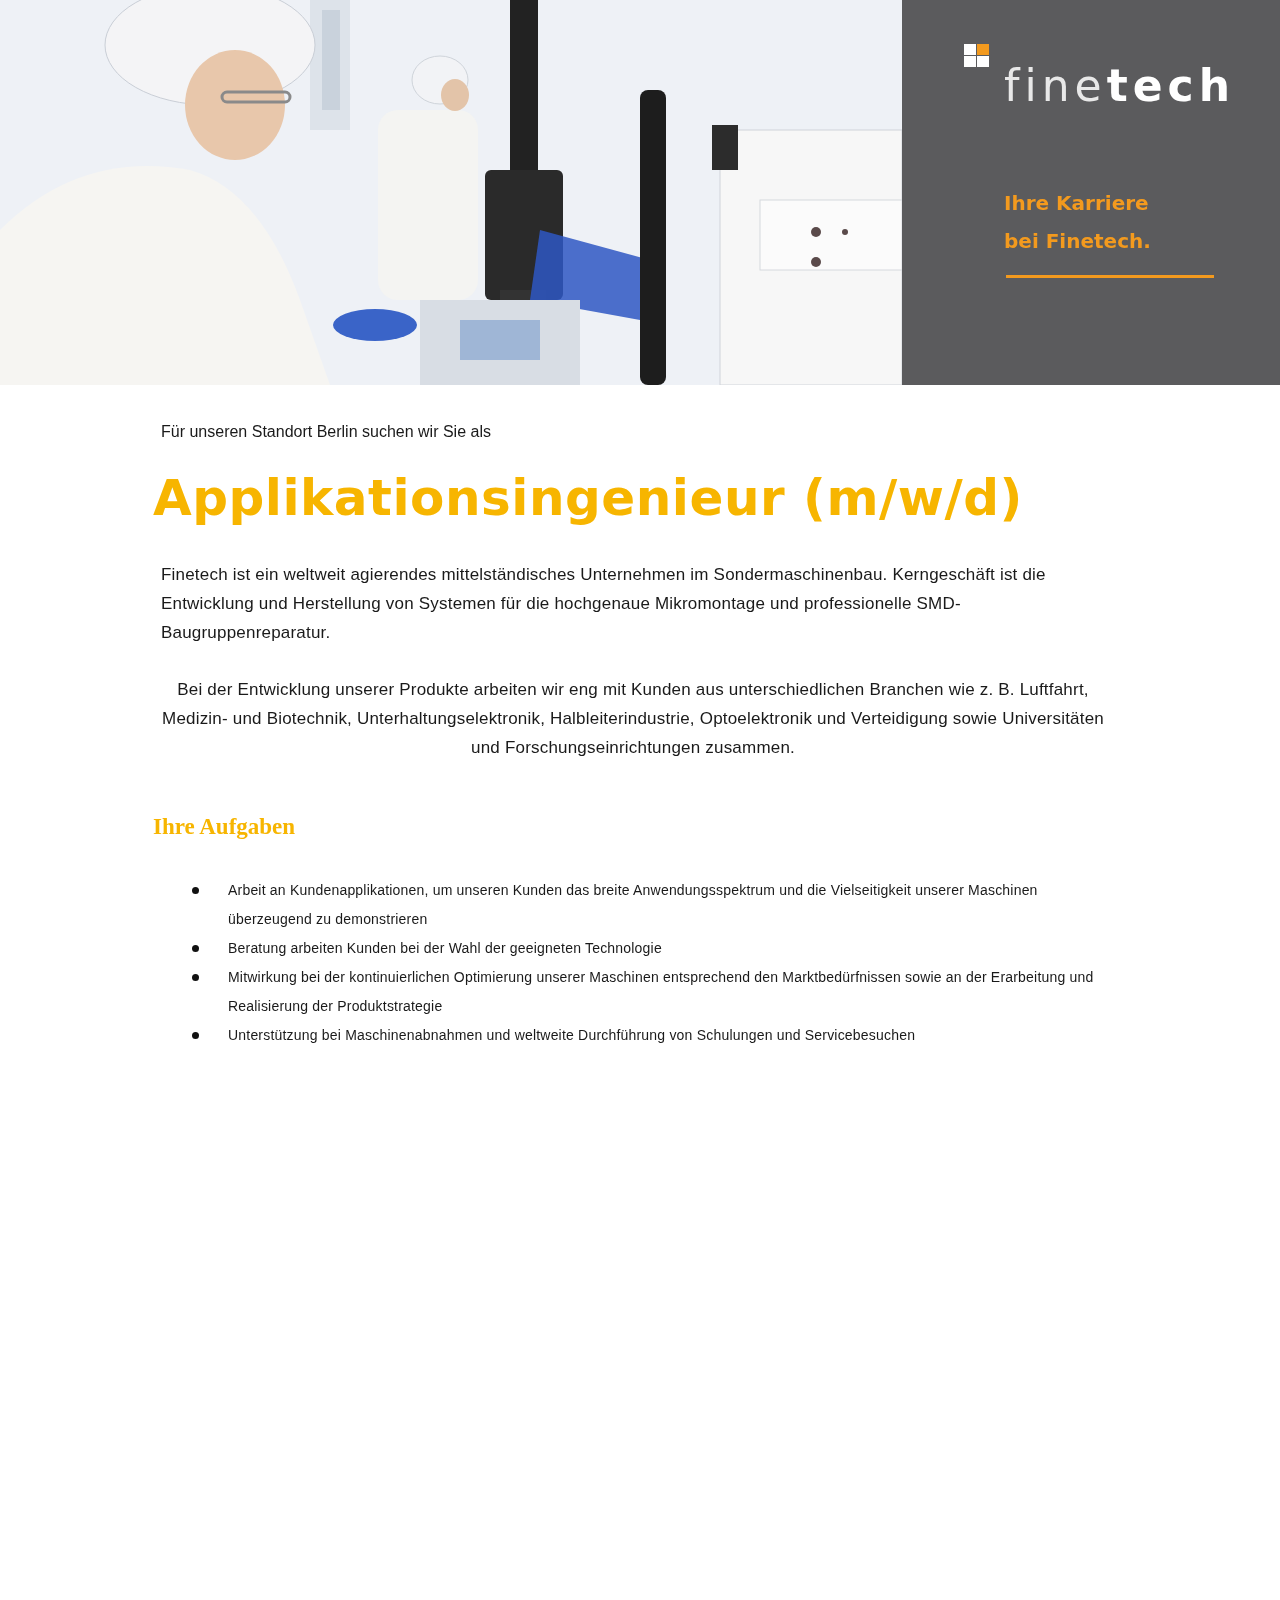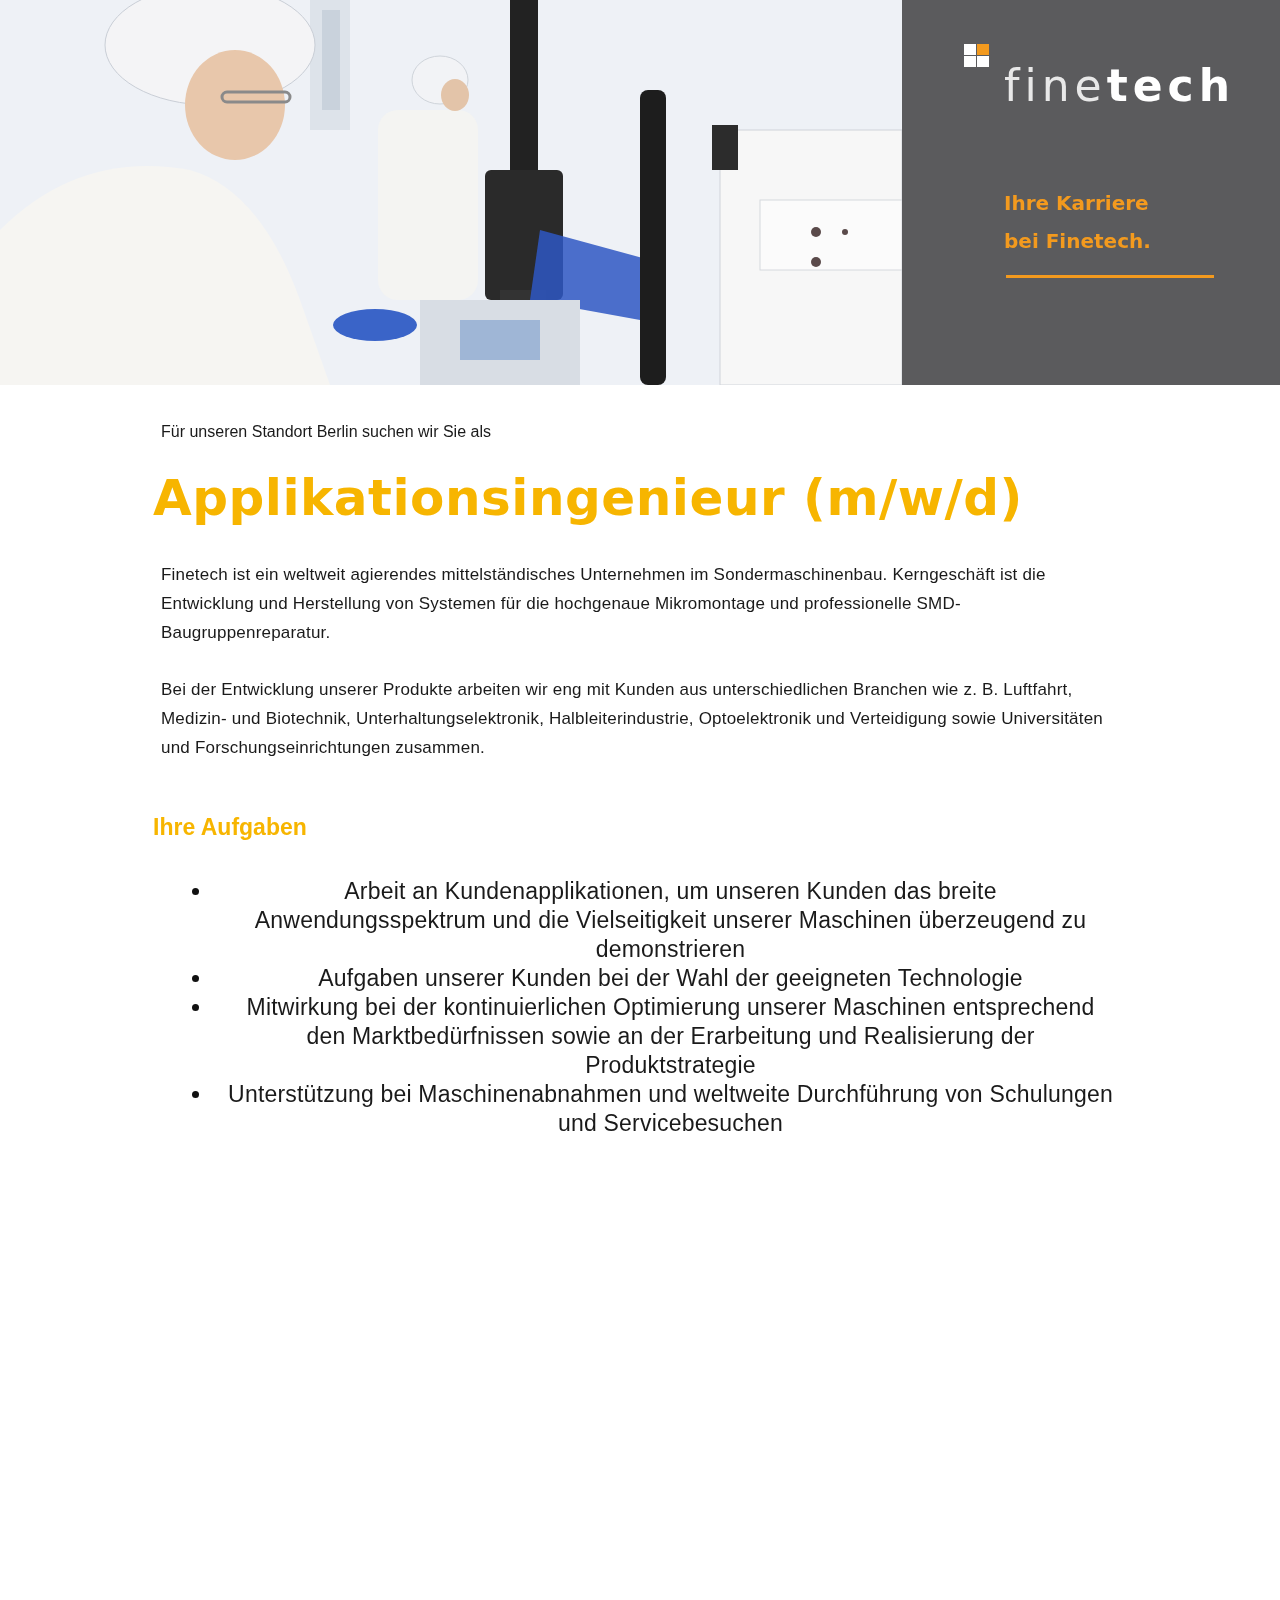--- a/index.html
+++ b/index.html
@@ -35,27 +35,27 @@
 
   
   .content { position: absolute; left: 153px; top: 415px; width: 960px; }
   .intro { font-size: 16px; margin: 8px; font-family: "Liberation Sans", sans-serif; }
   .job-title {
     margin: 30px 0 0 0; font-size: 50px; font-weight: bold; color: #f7b500;
     font-family: "DejaVu Sans", sans-serif; letter-spacing: 0.5px; line-height: 1.1;
   }
   .para { font-size: 17px; line-height: 29px; margin: 8px; font-family: "Liberation Sans", sans-serif; letter-spacing: 0.2px; }
   .p1 { margin-top: 34px; }
-  .p2, .p3 { margin-top: 28px; }
+  .p2, .p3 { margin-top: 28px; text-align: center; }
   .section-title {
     margin: 52px 0 0 0; font-size: 23px; font-weight: bold; color: #f7b500;
-    font-family: Liberation Sans, sans-serif;
+    font-family: Liberation Serif, serif;
   }
   .tasks { list-style: none; margin: 36px 0 0 0; padding: 0; }
-  .tasks li { position: relative; padding-left: 75px; font-size: 23px; line-height: 29px; letter-spacing: 0.2px; text-align: center; }
+  .tasks li { position: relative; padding-left: 75px; font-size: 14px; line-height: 29px; letter-spacing: 0.2px; }
   .tasks li .bullet {
     position: absolute; left: 39px; top: 11px; width: 7px; height: 7px; border-radius: 50%; background: #111;
   }
 </style>
 </head>
 <body>
 
 <div class="hero">
   <div class="hero-photo" title="Zwei Mitarbeiter in Reinraumkleidung arbeiten an Mikromontage-Maschinen im Labor">
     
@@ -108,17 +108,17 @@
 
 <div class="content">
   <p class="intro">Für unseren Standort Berlin suchen wir Sie als</p>
   <h1 class="job-title">Applikationsingenieur (m/w/d)</h1>
   <p class="para p1">Finetech ist ein weltweit agierendes mittelständisches Unternehmen im Sondermaschinenbau. Kerngeschäft ist die Entwicklung und Herstellung von Systemen für die hochgenaue Mikromontage und professionelle SMD-Baugruppenreparatur.</p>
   <p class="para p2">Bei der Entwicklung unserer Produkte arbeiten wir eng mit Kunden aus unterschiedlichen Branchen wie z. B. Luftfahrt, Medizin- und Biotechnik, Unterhaltungselektronik, Halbleiterindustrie, Optoelektronik und Verteidigung sowie Universitäten und Forschungseinrichtungen zusammen.</p>
 
   <h2 class="section-title">Ihre Aufgaben</h2>
   <ul class="tasks">
     <li><span class="bullet"></span><span>Arbeit an Kundenapplikationen, um unseren Kunden das breite Anwendungsspektrum und die Vielseitigkeit unserer Maschinen überzeugend zu demonstrieren</span></li>
-    <li><span class="bullet"></span><span>Aufgaben unserer Kunden bei der Wahl der geeigneten Technologie</span></li>
+    <li><span class="bullet"></span><span>Beratung arbeiten Kunden bei der Wahl der geeigneten Technologie</span></li>
     <li><span class="bullet"></span><span>Mitwirkung bei der kontinuierlichen Optimierung unserer Maschinen entsprechend den Marktbedürfnissen sowie an der Erarbeitung und Realisierung der Produktstrategie</span></li>
     <li><span class="bullet"></span><span>Unterstützung bei Maschinenabnahmen und weltweite Durchführung von Schulungen und Servicebesuchen</span></li>
   </ul>
 </div>
 
 </body></html>

